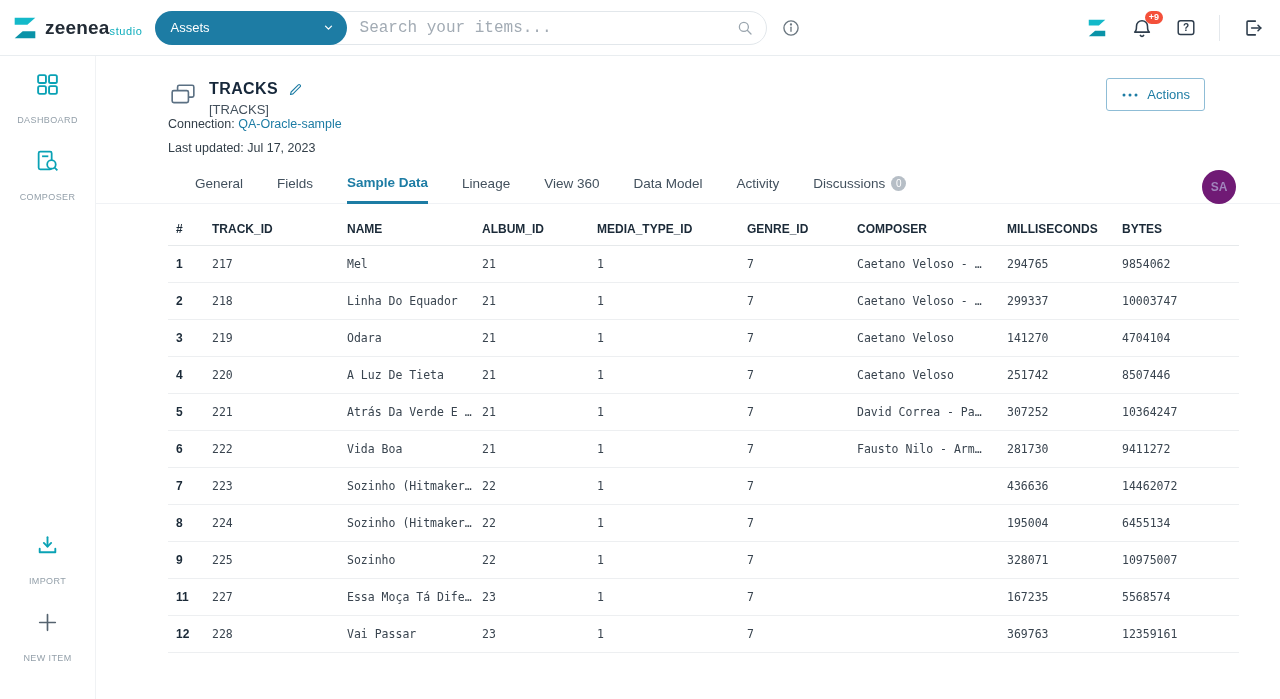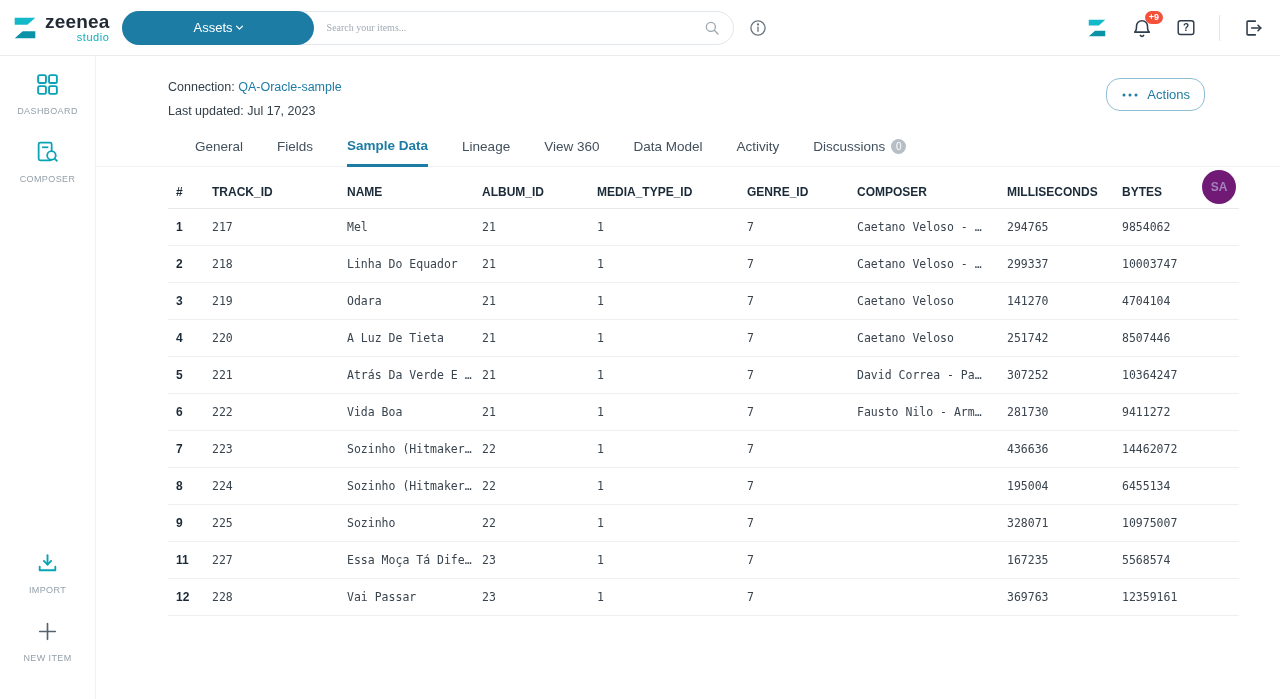--- a/index.html
+++ b/index.html
@@ -1,55 +1,55 @@
 <!DOCTYPE html>
 <html><head>
 <meta charset="utf-8">
 <style>
 *{margin:0;padding:0;box-sizing:border-box}
 html,body{width:1280px;height:699px;overflow:hidden;background:#fff;font-family:"Liberation Sans",sans-serif}
 .topbar{height:56px;display:flex;align-items:center;padding:0 16px 0 10px;border-bottom:1px solid #e9edf0;background:#fff}
 .logo{display:flex;align-items:center;gap:5px;cursor:pointer}
 .logo-glyph{width:30px;height:30px}
-.logo-text{display:flex;flex-direction:column;align-items:flex-end;line-height:1}
+.logo-text{display:flex;flex-direction:row;align-items:flex-end;line-height:1}
 .logo-brand{font-size:19px;font-weight:bold;color:#222b35;letter-spacing:.2px}
 .logo-sub{font-size:11px;color:#11aebd;margin-top:1px;letter-spacing:.6px}
 .searchbar{display:flex;align-items:center;height:34px;width:612px;margin-left:12px;border:1px solid #e2e7eb;border-radius:17px;background:#fff}
-.scope-pill{display:flex;align-items:center;justify-content:center;height:34px;margin:-1px;border:none;width:192px;border-radius:17px;background:#1d7ca4;color:#fff;font-size:13px;padding:0 12px 0 16px;font-family:inherit;cursor:pointer;flex:none}
+.scope-pill{display:flex;align-items:center;justify-content:space-between;height:34px;margin:-1px;border:none;width:192px;border-radius:17px;background:#1d7ca4;color:#fff;font-size:13px;padding:0 12px 0 16px;font-family:inherit;cursor:pointer;flex:none}
 .scope-pill svg{width:13px;height:13px}
-.search-input{flex:1;border:none;outline:none;font-size:10px;color:#1d4ed8;padding:0 10px 0 14px;font-family:Liberation Serif, serif;background:transparent;min-width:0}
+.search-input{flex:1;border:none;outline:none;font-size:16px;color:#1d4ed8;padding:0 10px 0 14px;font-family:Liberation Mono, monospace;background:transparent;min-width:0}
 .search-input::placeholder{color:#a2abb4}
 .search-icon{width:18px;height:18px;margin-right:12px;cursor:pointer;flex:none}
 .info-btn{margin-left:14px;cursor:pointer;display:flex}
 .info-btn svg{width:20px;height:20px}
 .topbar-right{margin-left:auto;display:flex;align-items:center;gap:22px}
 .mini-glyph{width:24px;height:24px;cursor:pointer}
 .bell-wrap{position:relative;cursor:pointer;display:flex}
 .bell-wrap svg,.icon-btn svg{width:22px;height:22px}
 .badge{position:absolute;top:-6px;right:-10px;background:#f4503a;color:#fff;font-size:9px;font-weight:bold;border-radius:8px;padding:2px 4px;line-height:1}
 .vdiv{width:1px;height:26px;background:#e4e8ec}
 .icon-btn{cursor:pointer;display:flex}
 .app-body{display:flex;height:643px}
 .sidebar{width:96px;flex:none;display:flex;flex-direction:column;align-items:center;padding:16px 0 12px;border-right:1px solid #f0f2f4;background:#fff}
-.side-item{display:flex;flex-direction:column;align-items:center;gap:9px;margin-bottom:24px;cursor:pointer}
+.side-item{display:flex;flex-direction:column;align-items:center;gap:18px;margin-bottom:24px;cursor:pointer}
 .side-item svg{width:25px;height:25px}
 .side-item span{font-size:9px;color:#94a0aa;letter-spacing:.4px}
 .side-spacer{margin-top:auto}
 .content{flex:1;position:relative;background:#fff;overflow:hidden}
 .asset-header{padding:24px 0 0 72px}
 .title-row{display:flex;gap:11px}
 .dataset-icon{width:30px;height:26px;margin-top:2px;flex:none}
 .title-line{display:flex;align-items:center;gap:10px}
 .title-line h1{font-size:16px;color:#16273a;letter-spacing:.4px}
 .edit-icon{width:15px;height:15px;cursor:pointer}
 .asset-code{font-size:13px;color:#43505c;margin-top:4px}
 .meta-line{font-size:12.5px;color:#323e48;}
 .meta-line a{color:#1d7ca4;text-decoration:none;cursor:pointer}
 .meta-line.updated{margin-top:10px}
-.actions-btn{position:absolute;top:22px;right:75px;display:flex;align-items:center;gap:8px;background:#fff;border:1px solid #8fbdd6;border-radius:14px;color:#1d7ca4;font-size:13px;padding:8px 14px;font-family:inherit;cursor:pointer}
+.actions-btn{position:absolute;top:22px;right:75px;display:flex;align-items:center;gap:8px;background:#fff;border:1px solid #8fbdd6;border-radius:3px;color:#1d7ca4;font-size:13px;padding:8px 14px;font-family:inherit;cursor:pointer}
 .actions-btn svg{width:18px;height:6px}
 .tabs-row{display:flex;gap:34px;margin-top:20px;padding-left:99px;border-bottom:1px solid #f0f2f5}
 .tab{font-size:13.5px;color:#42505d;padding-bottom:11px;cursor:pointer;display:flex;align-items:center;gap:6px;white-space:nowrap}
 .tab.active{color:#1d7ca4;font-weight:bold;border-bottom:3px solid #1d7ca4;margin-bottom:-1px}
 .tab-badge{background:#b6bec6;color:#fff;font-size:10px;min-width:15px;height:15px;border-radius:8px;display:inline-flex;align-items:center;justify-content:center;padding:0 2px}
 .avatar{position:absolute;top:114px;right:44px;width:34px;height:34px;border-radius:50%;background:#701a75;color:#a184bc;font-size:12px;font-weight:bold;display:flex;align-items:center;justify-content:center;cursor:pointer}
 .table-wrap{margin:12px 0 0 72px;overflow:hidden}
 table{border-collapse:collapse;table-layout:fixed;width:1071px}
 th{font-size:12px;font-weight:bold;color:#1b2a38;text-align:left;padding:6px 10px 9px 8px;border-bottom:1px solid #e6e9eb;white-space:nowrap;overflow:hidden}
 td{font-family:"DejaVu Sans Mono",monospace;font-size:11.5px;color:#39444f;padding:11px 10px 11px 8px;border-bottom:1px solid #edeff1;white-space:nowrap;overflow:hidden}
@@ -155,20 +155,35 @@
       <svg viewBox="0 0 24 24" fill="none" stroke="#55636f" stroke-width="1.6" stroke-linecap="round">
           <path d="M12 4.5v15"></path>
           <path d="M4.5 12h15"></path>
         </svg>
       <span>NEW ITEM</span>
     </div>
   </aside>
 
   <main class="content">
     <div class="asset-header">
+      <div class="title-row">
+        <svg class="dataset-icon" viewBox="0 0 26 24" fill="none" stroke="#5b7083" stroke-width="1.5">
+            <rect x="8" y="3" width="15" height="11" rx="1.5"></rect>
+            <rect x="3" y="8" width="15" height="11" rx="1.5" fill="#ffffff"></rect>
+          </svg>
+        <div class="title-col">
+          <div class="title-line">
+            <h1>TRACKS</h1>
+            <svg class="edit-icon" viewBox="0 0 24 24" fill="none" stroke="#1d7ca4" stroke-width="1.7" stroke-linejoin="round">
+                <path d="M4 20l1-4L16.5 4.5a1.8 1.8 0 0 1 2.55 0l.45.45a1.8 1.8 0 0 1 0 2.55L8 19l-4 1z"></path>
+              </svg>
+          </div>
+          <div class="asset-code">[TRACKS]</div>
+        </div>
+      </div>
       <div class="meta-line">
         <span>Connection:</span>
         <a>QA-Oracle-sample</a>
       </div>
       <div class="meta-line updated">Last updated: Jul 17, 2023</div>
       <button class="actions-btn">
         <svg viewBox="0 0 24 8">
             <circle cx="4" cy="4" r="2" fill="#1d7ca4"></circle>
             <circle cx="12" cy="4" r="2" fill="#1d7ca4"></circle>
             <circle cx="20" cy="4" r="2" fill="#1d7ca4"></circle>

